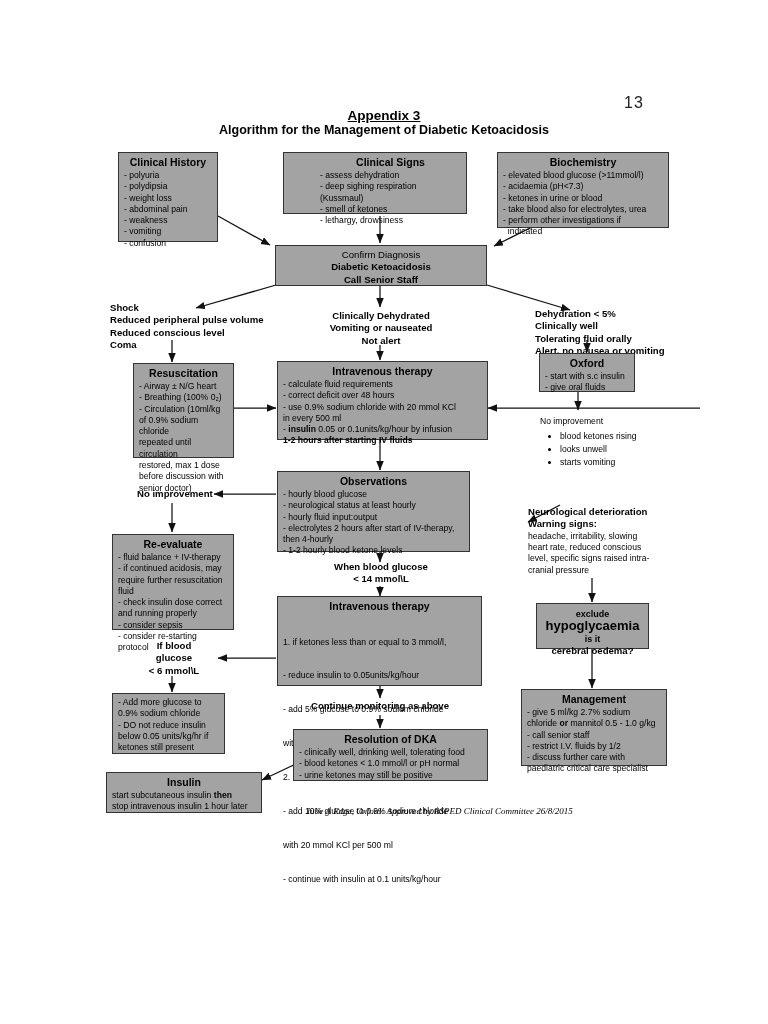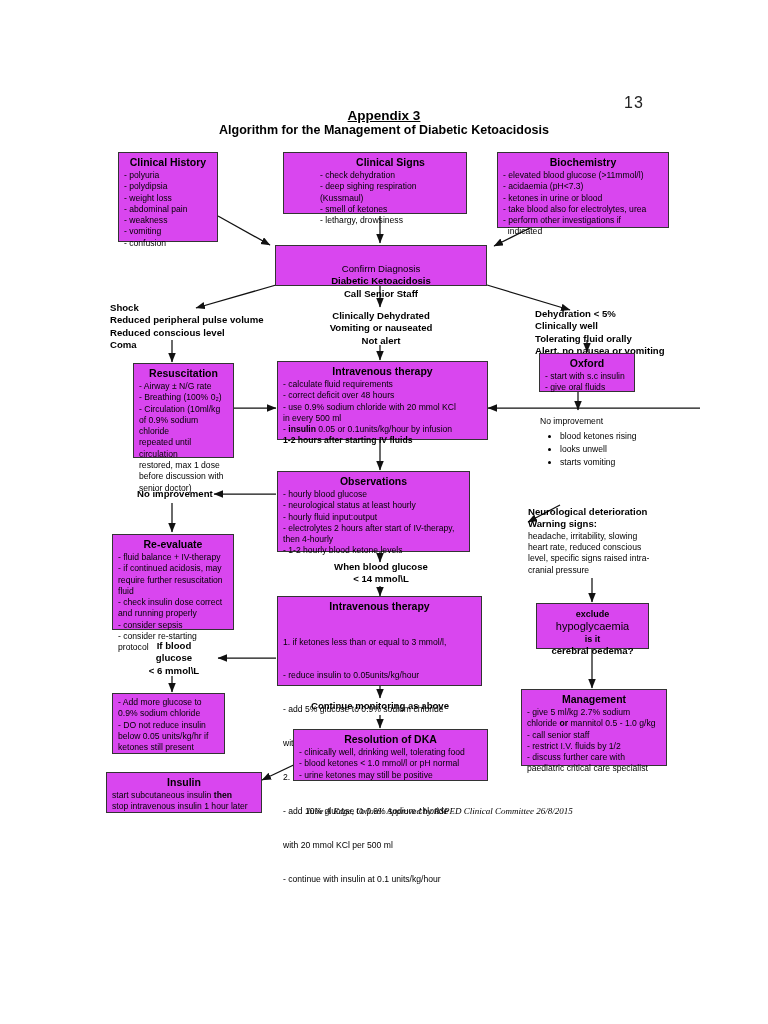--- a/index.html
+++ b/index.html
@@ -2,21 +2,21 @@
 <html><head>
 <meta charset="utf-8">
 <style>
   html,body{margin:0;padding:0;background:#fff;}
   body{width:768px;height:1024px;position:relative;font-family:"Liberation Sans",sans-serif;color:#000;overflow:hidden;}
   #sheet{position:relative;width:768px;height:1024px;}
   .abs{position:absolute;box-sizing:border-box;}
   .pageno{font-size:16px;color:#222;letter-spacing:1px;}
   .title1{font-size:13.5px;font-weight:bold;text-align:center;text-decoration:underline;}
   .title2{font-size:12.5px;font-weight:bold;text-align:center;}
-  .box{border:1.4px solid #333;background:#d946ef;padding:3px 5px 4px 5px;}
+  .box{border:1.4px solid #333;background:#a3a3a3;padding:3px 5px 4px 5px;}
   .bhead{font-weight:bold;text-align:center;font-size:10.5px;line-height:13px;margin-bottom:1px;}
   .blist{font-size:8.6px;line-height:11.3px;}
   .blist div{white-space:normal;}
   .plain{font-size:9.6px;font-weight:bold;line-height:12.4px;}
   .plainc{font-size:9.6px;font-weight:bold;line-height:12.4px;text-align:center;}
   .small{font-size:8.6px;line-height:11.3px;}
   .bullets{font-size:8.6px;line-height:13px;list-style:disc;margin:0;padding-left:26px;}
   .bullets li{margin:0;padding:0;}
   .credit{font-size:9px;font-style:italic;font-family:"Liberation Serif",serif;}
   b{font-weight:bold;}
@@ -101,40 +101,40 @@
       <div>- abdominal pain</div>
       <div>- weakness</div>
       <div>- vomiting</div>
       <div>- confusion</div>
     </div>
   </div>
 
   <div class="abs box" style="left:283px;top:152px;width:184px;height:62px;padding-left:36px;">
     <div class="bhead">Clinical Signs</div>
     <div class="blist">
-      <div>- check dehydration</div>
+      <div>- assess dehydration</div>
       <div>- deep sighing respiration (Kussmaul)</div>
       <div>- smell of ketones</div>
       <div>- lethargy, drowsiness</div>
     </div>
   </div>
 
   <div class="abs box" style="left:497px;top:152px;width:172px;height:76px;">
     <div class="bhead">Biochemistry</div>
     <div class="blist">
       <div>- elevated blood glucose (&gt;11mmol/l)</div>
       <div>- acidaemia (pH&lt;7.3)</div>
       <div>- ketones in urine or blood</div>
       <div>- take blood also for electrolytes, urea</div>
       <div>- perform other investigations if</div>
       <div style="white-space:pre;">  indicated</div>
     </div>
   </div>
 
-  <div class="abs box" style="left:275px;top:245px;width:212px;height:41px;padding-top:17px;">
+  <div class="abs box" style="left:275px;top:245px;width:212px;height:41px;padding-top:3px;">
     <div class="plainc" style="font-weight:normal;">Confirm Diagnosis</div>
     <div class="plainc">Diabetic Ketoacidosis</div>
     <div class="plainc">Call Senior Staff</div>
   </div>
 
   <div class="abs plainc" style="left:290px;top:310px;width:182px;">
     <div>Clinically Dehydrated</div>
     <div>Vomiting or nauseated</div>
     <div>Not alert</div>
   </div>
@@ -149,21 +149,21 @@
   <div class="abs plain" style="left:535px;top:308px;">
     <div>Dehydration &lt; 5%</div>
     <div>Clinically well</div>
     <div>Tolerating fluid orally</div>
     <div>Alert, no nausea or vomiting</div>
   </div>
 
   <div class="abs box" style="left:133px;top:363px;width:101px;height:95px;">
     <div class="bhead">Resuscitation</div>
     <div class="blist">
-      <div>- Airway ± N/G rate</div>
+      <div>- Airway ± N/G heart</div>
       <div>- Breathing (100% 0₂)</div>
       <div>- Circulation (10ml/kg</div>
       <div>of 0.9% sodium chloride</div>
       <div>repeated until circulation</div>
       <div>restored, max 1 dose</div>
       <div>before discussion with</div>
       <div>senior doctor)</div>
     </div>
   </div>
 
@@ -247,21 +247,21 @@
     <div class="small">
       <div>headache, irritability, slowing</div>
       <div>heart rate, reduced conscious</div>
       <div>level, specific signs raised intra-</div>
       <div>cranial pressure</div>
     </div>
   </div>
 
   <div class="abs box" style="left:536px;top:603px;width:113px;height:46px;padding-top:4px;">
     <div class="plainc" style="font-size:9px;">exclude</div>
-    <div class="plainc" style="font-weight:normal;font-size:11px;">hypoglycaemia</div>
+    <div class="plainc" style="font-weight:bold;font-size:13px;">hypoglycaemia</div>
     <div class="plainc" style="font-size:9px;">is it</div>
     <div class="plainc" style="font-size:9.6px;">cerebral oedema?</div>
   </div>
 
   <div class="abs plainc" style="left:128px;top:640px;width:92px;">
     <div>If blood</div>
     <div>glucose</div>
     <div>&lt; 6 mmol\L</div>
   </div>
 

